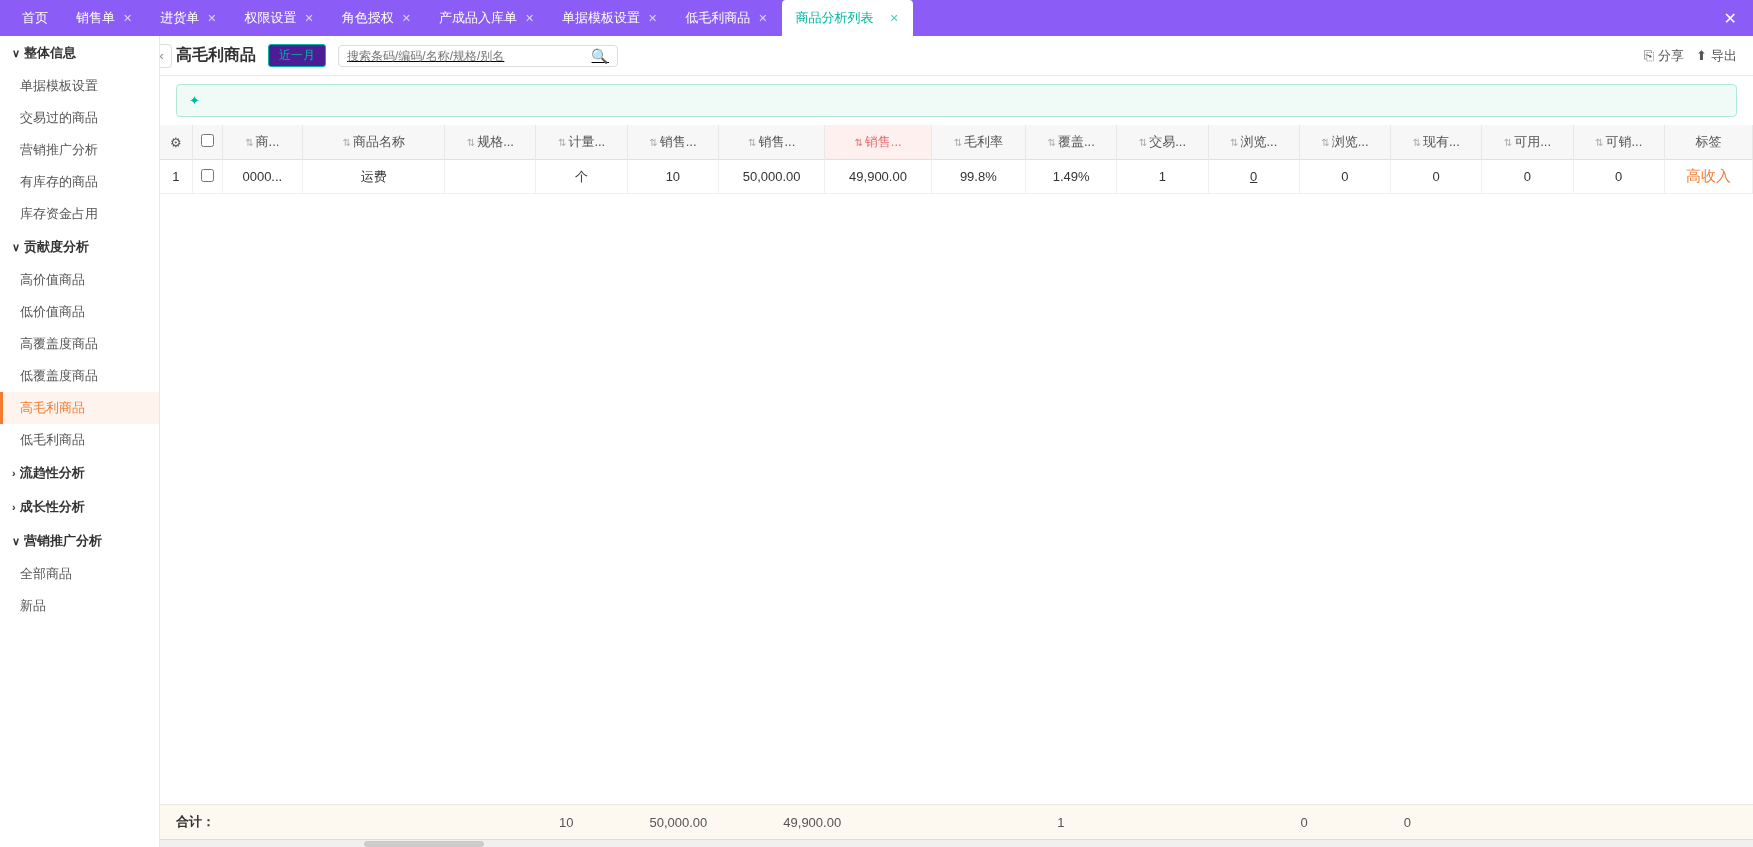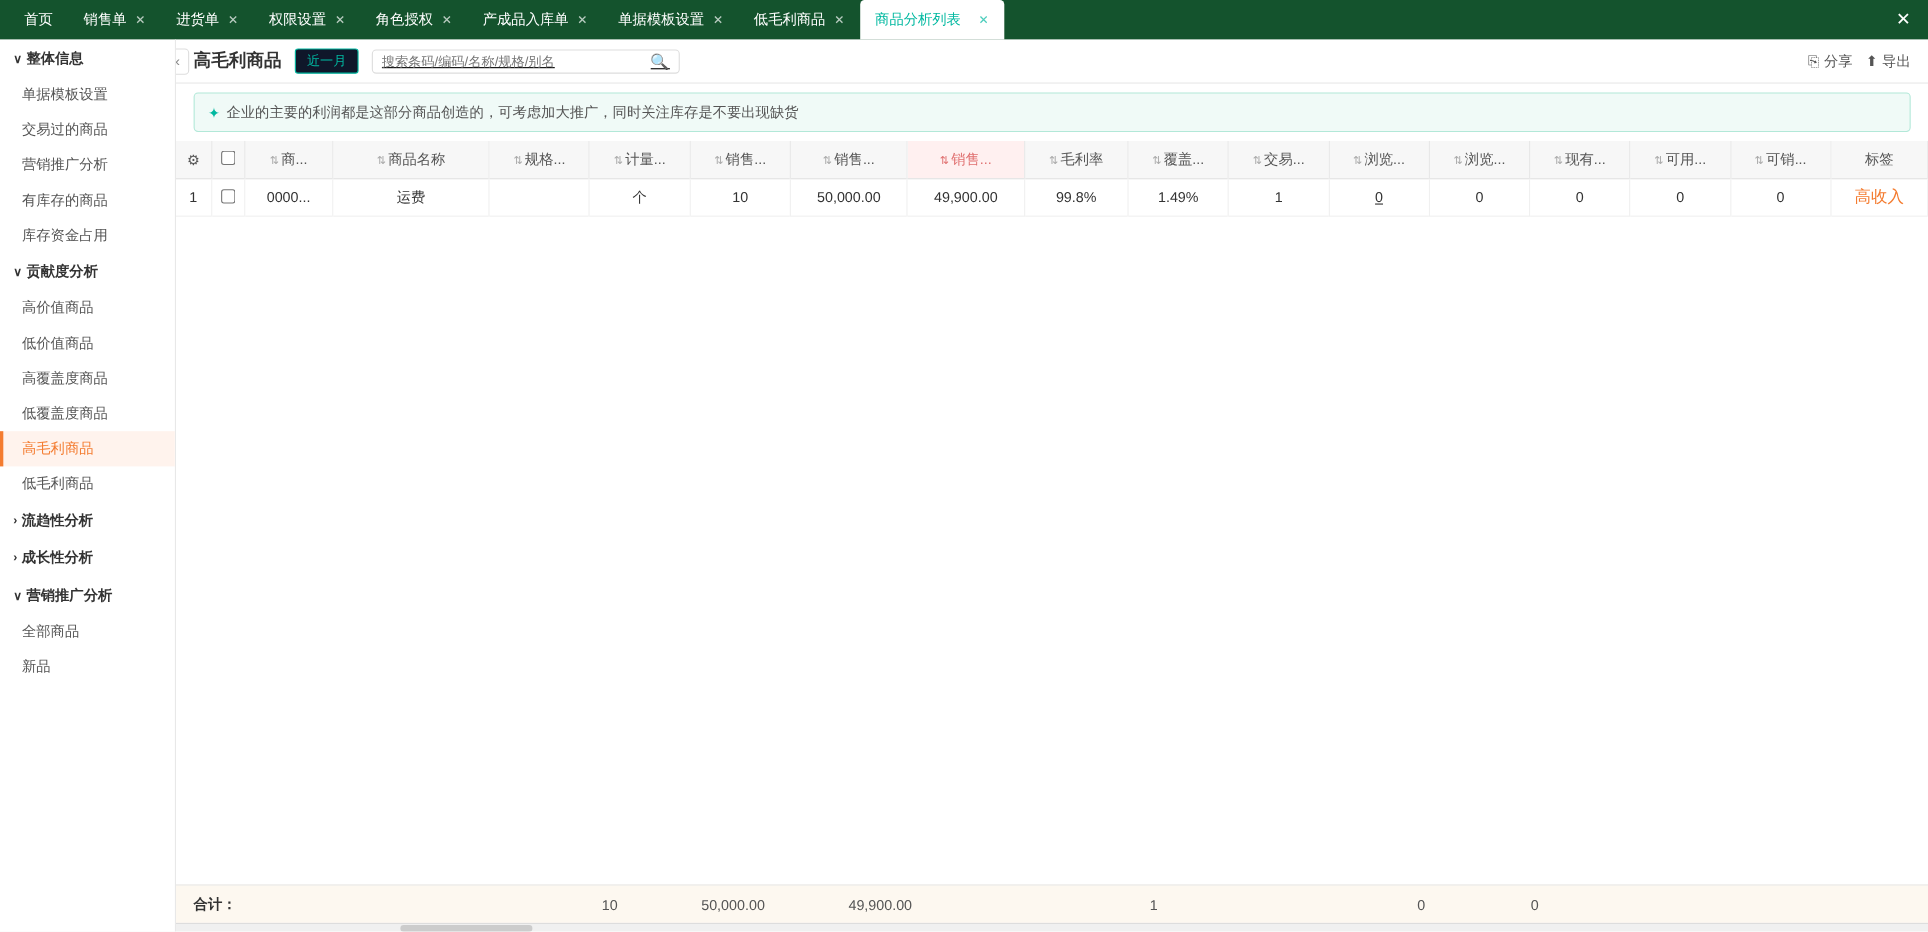--- a/index.html
+++ b/index.html
@@ -2,21 +2,21 @@
 <html><head>
   <meta charset="utf-8">
   <style>
     * { box-sizing: border-box; margin: 0; padding: 0; font-family: 'Microsoft YaHei', 'PingFang SC', sans-serif; font-size: 13px; }
     body { background: #f5f5f5; overflow: hidden; width: 1753px; height: 847px; }
 
     
     .top-nav {
       display: flex;
       align-items: center;
-      background: #14532d;
+      background: #8b5cf6;
       height: 36px;
       padding: 0 8px;
       gap: 0;
     }
     .top-nav .nav-item {
       display: flex;
       align-items: center;
       padding: 0 14px;
       height: 36px;
       color: #fff;
@@ -115,21 +115,21 @@
       transform: translateY(-50%);
       background: #fff;
       z-index: 10;
     }
     .page-title {
       font-size: 16px;
       font-weight: bold;
       color: #333;
     }
     .period-btn {
-      background: #0f172a;
+      background: #4c1d95;
       border: 1px solid #00b8a0;
       color: #00b8a0;
       border-radius: 3px;
       padding: 2px 10px;
       cursor: pointer;
       font-size: 12px;
     }
     .search-box {
       display: flex;
       align-items: center;
@@ -218,21 +218,21 @@
     .tag-high { color: #f47c30; font-size: 15px; }
     .underline { text-decoration: underline; cursor: pointer; }
 
     
     .table-footer {
       background: #fdf8f0;
       border-top: 1px solid #e8e8e8;
       padding: 8px 16px;
       display: flex;
       align-items: center;
-      gap: 4px;
+      gap: 16px;
       font-size: 12px;
       color: #555;
     }
     .footer-label { color: #333; font-weight: bold; }
     .footer-values {
       display: flex;
       gap: 0;
       flex: 1;
     }
     .footer-cell {
@@ -386,21 +386,20 @@
         </div>
         <div class="header-action-btn">
           <span>⬆</span>
           <span>导出</span>
         </div>
       </div>
     </div>
 
     <div class="info-banner">
       <span class="info-icon">✦</span>
-      <span>企业的主要的利润都是这部分商品创造的，可考虑加大推广，同时关注库存是不要出现缺货</span>
     </div>
 
     <div class="table-container">
       <table>
         <thead>
           <tr>
             <th style="width:32px;">⚙</th>
             <th style="width:28px;"><input type="checkbox" style=""></th>
             <th><span class="sort-icon">⇅</span><span>商...</span></th>
             <th style="min-width:100px;text-align:center;"><span class="sort-icon">⇅</span><span>商品名称</span></th>

